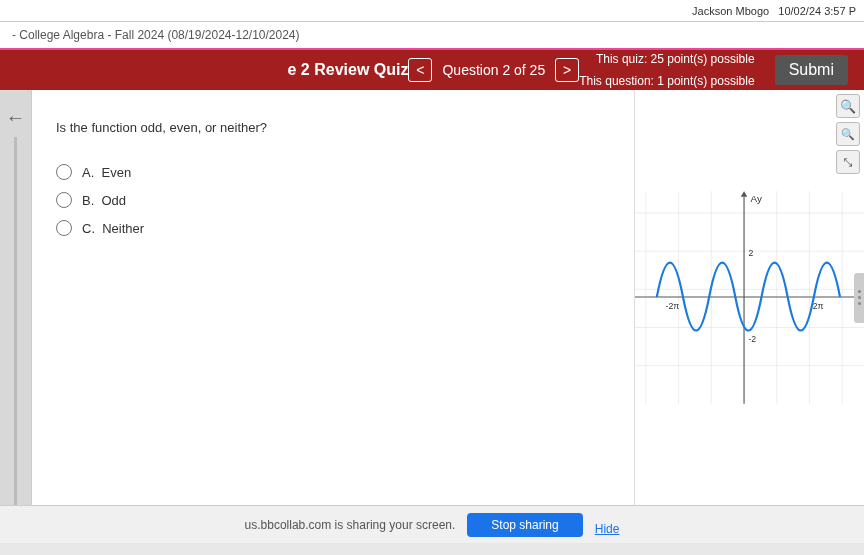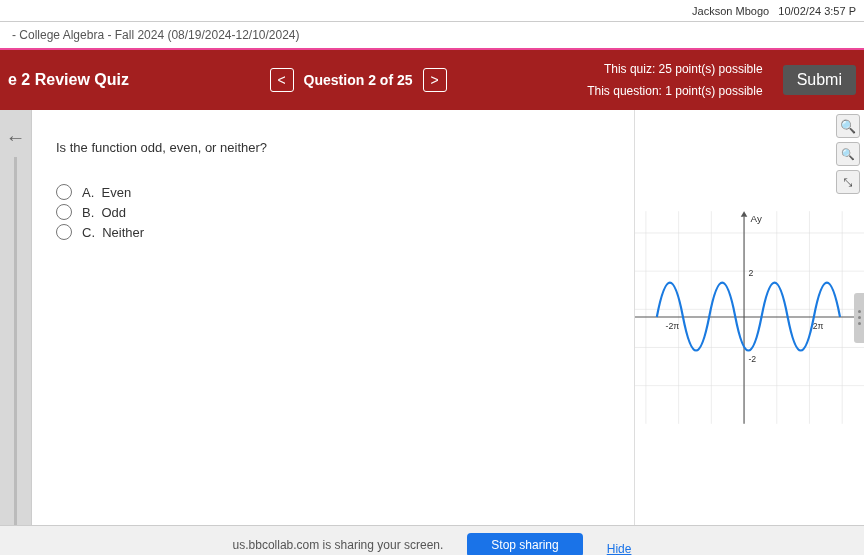--- a/index.html
+++ b/index.html
@@ -33,25 +33,25 @@
       align-items: center;
       padding: 0 12px;
       font-size: 12px;
       color: #555;
       border-bottom: 2px solid #ec4899;
     }
 
     
     .quiz-nav-bar {
       background: #a31f1f;
-      height: 60px;
-      display: flex;
-      align-items: center;
-      justify-content: space-between;
-      padding: 0 8px;
+      height: 40px;
+      display: flex;
+      align-items: center;
+      justify-content: flex-end;
+      padding: 0 16px;
     }
 
     .quiz-nav-left {
       color: #fff;
       font-size: 16px;
       font-weight: bold;
     }
 
     .quiz-nav-center {
       display: flex;
@@ -69,21 +69,21 @@
       height: 24px;
       display: flex;
       align-items: center;
       justify-content: center;
       font-size: 14px;
     }
 
     .question-label {
       color: #fff;
       font-size: 14px;
-      font-weight: bold;
+      font-weight: normal;
     }
 
     .quiz-nav-right {
       display: flex;
       flex-direction: column;
       align-items: flex-end;
       gap: 8px;
     }
 
     .quiz-info-text {
@@ -150,21 +150,21 @@
     .question-ask {
       font-size: 13px;
       color: #333;
       margin-bottom: 29px;
       margin-top: 10px;
     }
 
     .answer-options {
       display: flex;
       flex-direction: column;
-      gap: 4px;
+      gap: 12px;
       margin-top: 8px;
     }
 
     .answer-option {
       display: flex;
       align-items: center;
       gap: 10px;
       font-size: 13px;
       color: #333;
     }
@@ -219,21 +219,21 @@
       height: 100%;
     }
 
     
     .sharing-bar {
       background: #f0f0f0;
       height: 38px;
       display: flex;
       align-items: center;
       justify-content: center;
-      gap: 24px;
+      gap: 12px;
       font-size: 12px;
       color: #555;
       border-top: 1px solid #ccc;
     }
 
     .stop-sharing-btn {
       background: #1a73e8;
       color: #fff;
       border: none;
       border-radius: 4px;

